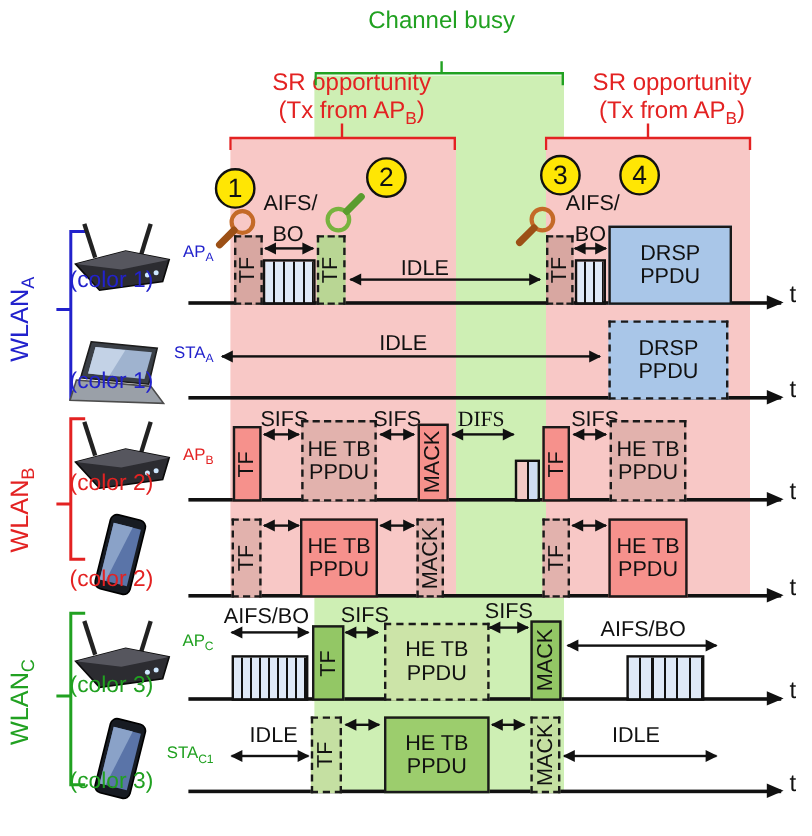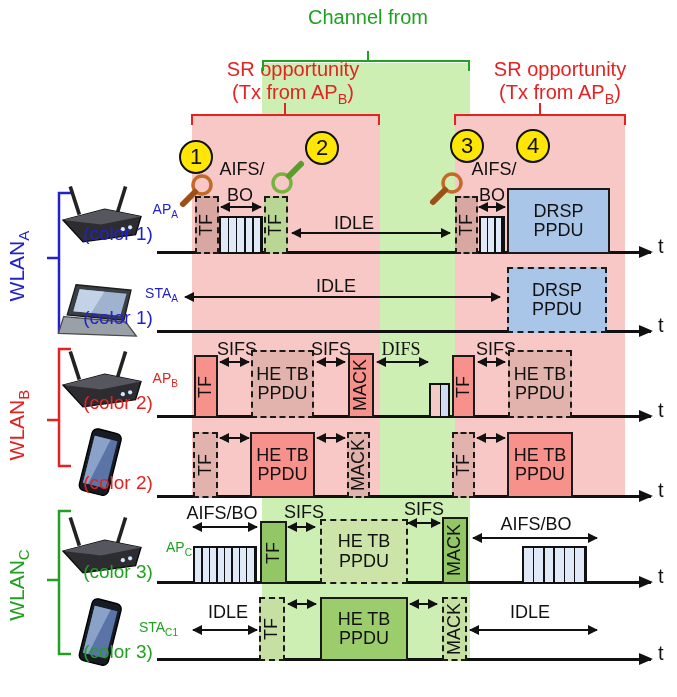--- a/index.html
+++ b/index.html
@@ -27,39 +27,39 @@
   .tlabel{position:absolute;font-size:20px;color:#111;}
   
   .ilabel{position:absolute;font-size:18px;color:#111;white-space:nowrap;transform:translateX(-50%);}
   
   .toplabel{position:absolute;font-size:20px;white-space:nowrap;transform:translateX(-50%);font-weight:400;}
   .green-t{color:#21a121;}
   .red-t{color:#e32222;}
   .blue-t{color:#2222cc;}
   
   .rowlabel{position:absolute;width:120px;text-align:right;font-size:14px;white-space:nowrap;}
-  .rownote{position:absolute;width:120px;text-align:center;font-size:19px;white-space:nowrap;}
+  .rownote{position:absolute;width:120px;text-align:left;font-size:19px;white-space:nowrap;}
   .wlan{position:absolute;width:120px;height:26px;text-align:center;font-size:21px;
         transform:rotate(-90deg);white-space:nowrap;}
   sub{font-size:0.72em;}
   
   .marker{position:absolute;width:34px;height:34px;border-radius:50%;background:#ffe604;
           border:2.5px solid #111;box-sizing:border-box;display:flex;align-items:center;justify-content:center;
           font-size:22px;color:#111;}
 </style>
 </head>
 <body>
 
 <div id="canvas">
 
   <div class="band" style="left:262px;top:63px;width:208px;height:597px;background:#ceefb4;"></div>
   <div class="band" style="left:192px;top:115px;width:188px;height:382px;background:#f8c8c6;"></div>
   <div class="band" style="left:455px;top:115px;width:170px;height:382px;background:#f8c8c6;"></div>
 
-  <div class="toplabel green-t" style="left:368px;top:6px;">Channel from</div>
+  <div class="toplabel green-t" style="left:368px;top:6px;">Channel busy</div>
   <div class="toplabel red-t" style="left:293px;top:58px;">SR opportunity</div>
   <div class="toplabel red-t" style="left:293px;top:81px;">
     <span>(Tx from AP</span><sub>B</sub><span>)</span>
   </div>
   <div class="toplabel red-t" style="left:560px;top:58px;">SR opportunity</div>
   <div class="toplabel red-t" style="left:560px;top:81px;">
     <span>(Tx from AP</span><sub>B</sub><span>)</span>
   </div>
 
   <svg class="abs" style="left:262px;top:50px;" width="210" height="23">
@@ -143,21 +143,21 @@
   <div class="rownote blue-t" style="left:58px;top:223px;">(color 1)</div>
   <div class="rowlabel blue-t" style="left:58px;top:285px;">
     <span>STA</span><sub>A</sub>
   </div>
   <div class="rownote blue-t" style="left:58px;top:307px;">(color 1)</div>
   <div class="rowlabel red-t" style="left:58px;top:370px;text-align:right;">
     <span>AP</span><sub>B</sub>
   </div>
   <div class="rownote red-t" style="left:58px;top:392px;">(color 2)</div>
   <div class="rownote red-t" style="left:58px;top:472px;">(color 2)</div>
-  <div class="rowlabel green-t" style="left:58px;top:539px;margin-left:14px;">
+  <div class="rowlabel green-t" style="left:58px;top:525px;">
     <span>AP</span><sub>C</sub>
   </div>
   <div class="rownote green-t" style="left:58px;top:561px;">(color 3)</div>
   <div class="rowlabel green-t" style="left:58px;top:619px;">
     <span>STA</span><sub>C1</sub>
   </div>
   <div class="rownote green-t" style="left:58px;top:641px;">(color 3)</div>
 
   <div class="timeline" style="left:157px;top:251px;width:494px;"></div>
   <div class="tlabel" style="left:658px;top:235px;">t</div>

